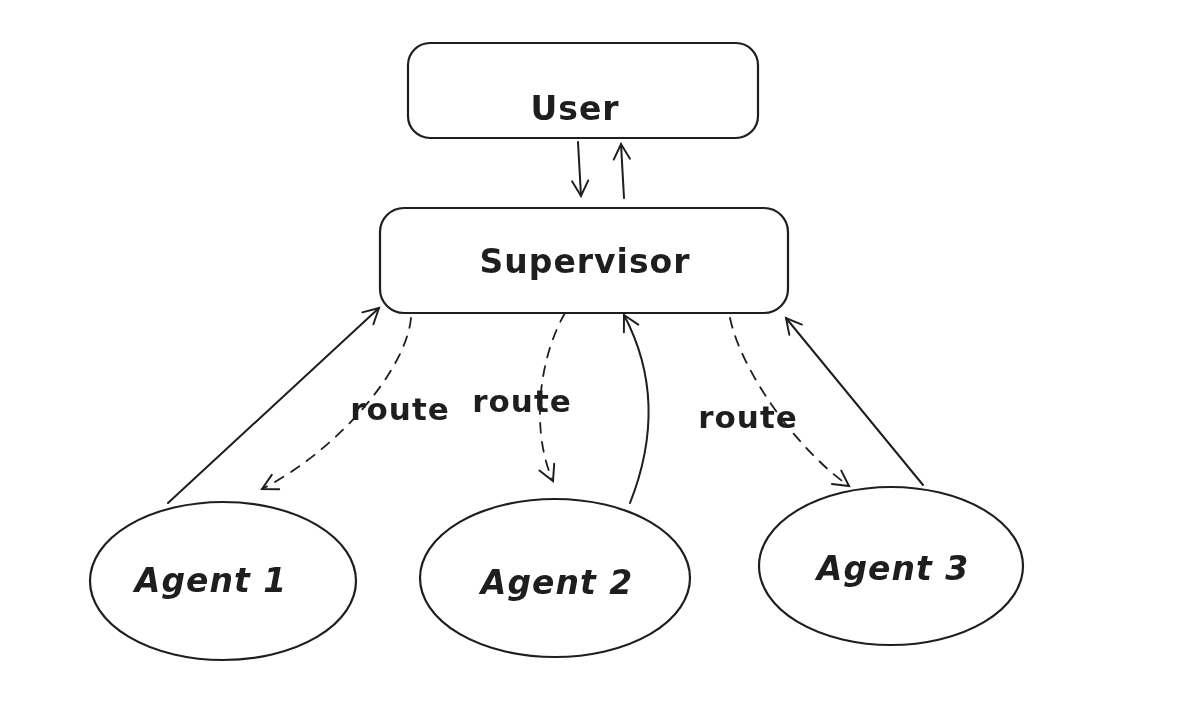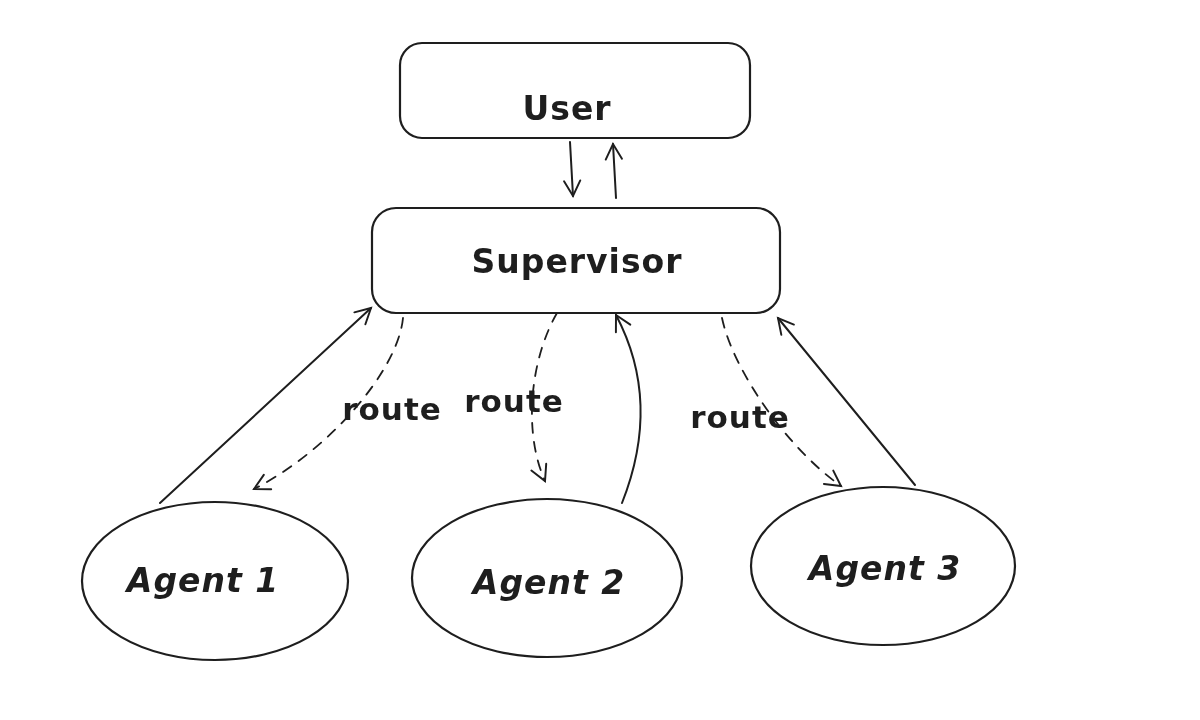--- a/index.html
+++ b/index.html
@@ -3,21 +3,21 @@
 <meta charset="utf-8">
 <style>
   :root { --ink: #1e1e1e; --bg: #ffffff; }
   html, body { margin: 0; padding: 0; }
   body {
     width: 1200px; height: 720px;
     background: var(--bg);
     font-family: "DejaVu Sans", sans-serif;
     overflow: hidden;
   }
-  .canvas-wrap { width: 1036px; height: 720px; position: relative; }
+  .canvas-wrap { width: 1036px; height: 720px; position: relative; padding-left: 8px; }
   svg { display: block; }
   .node-shape {
     fill: #ffffff;
     stroke: var(--ink);
     stroke-width: 2.2;
   }
   .edge {
     fill: none;
     stroke: var(--ink);
     stroke-width: 2;

